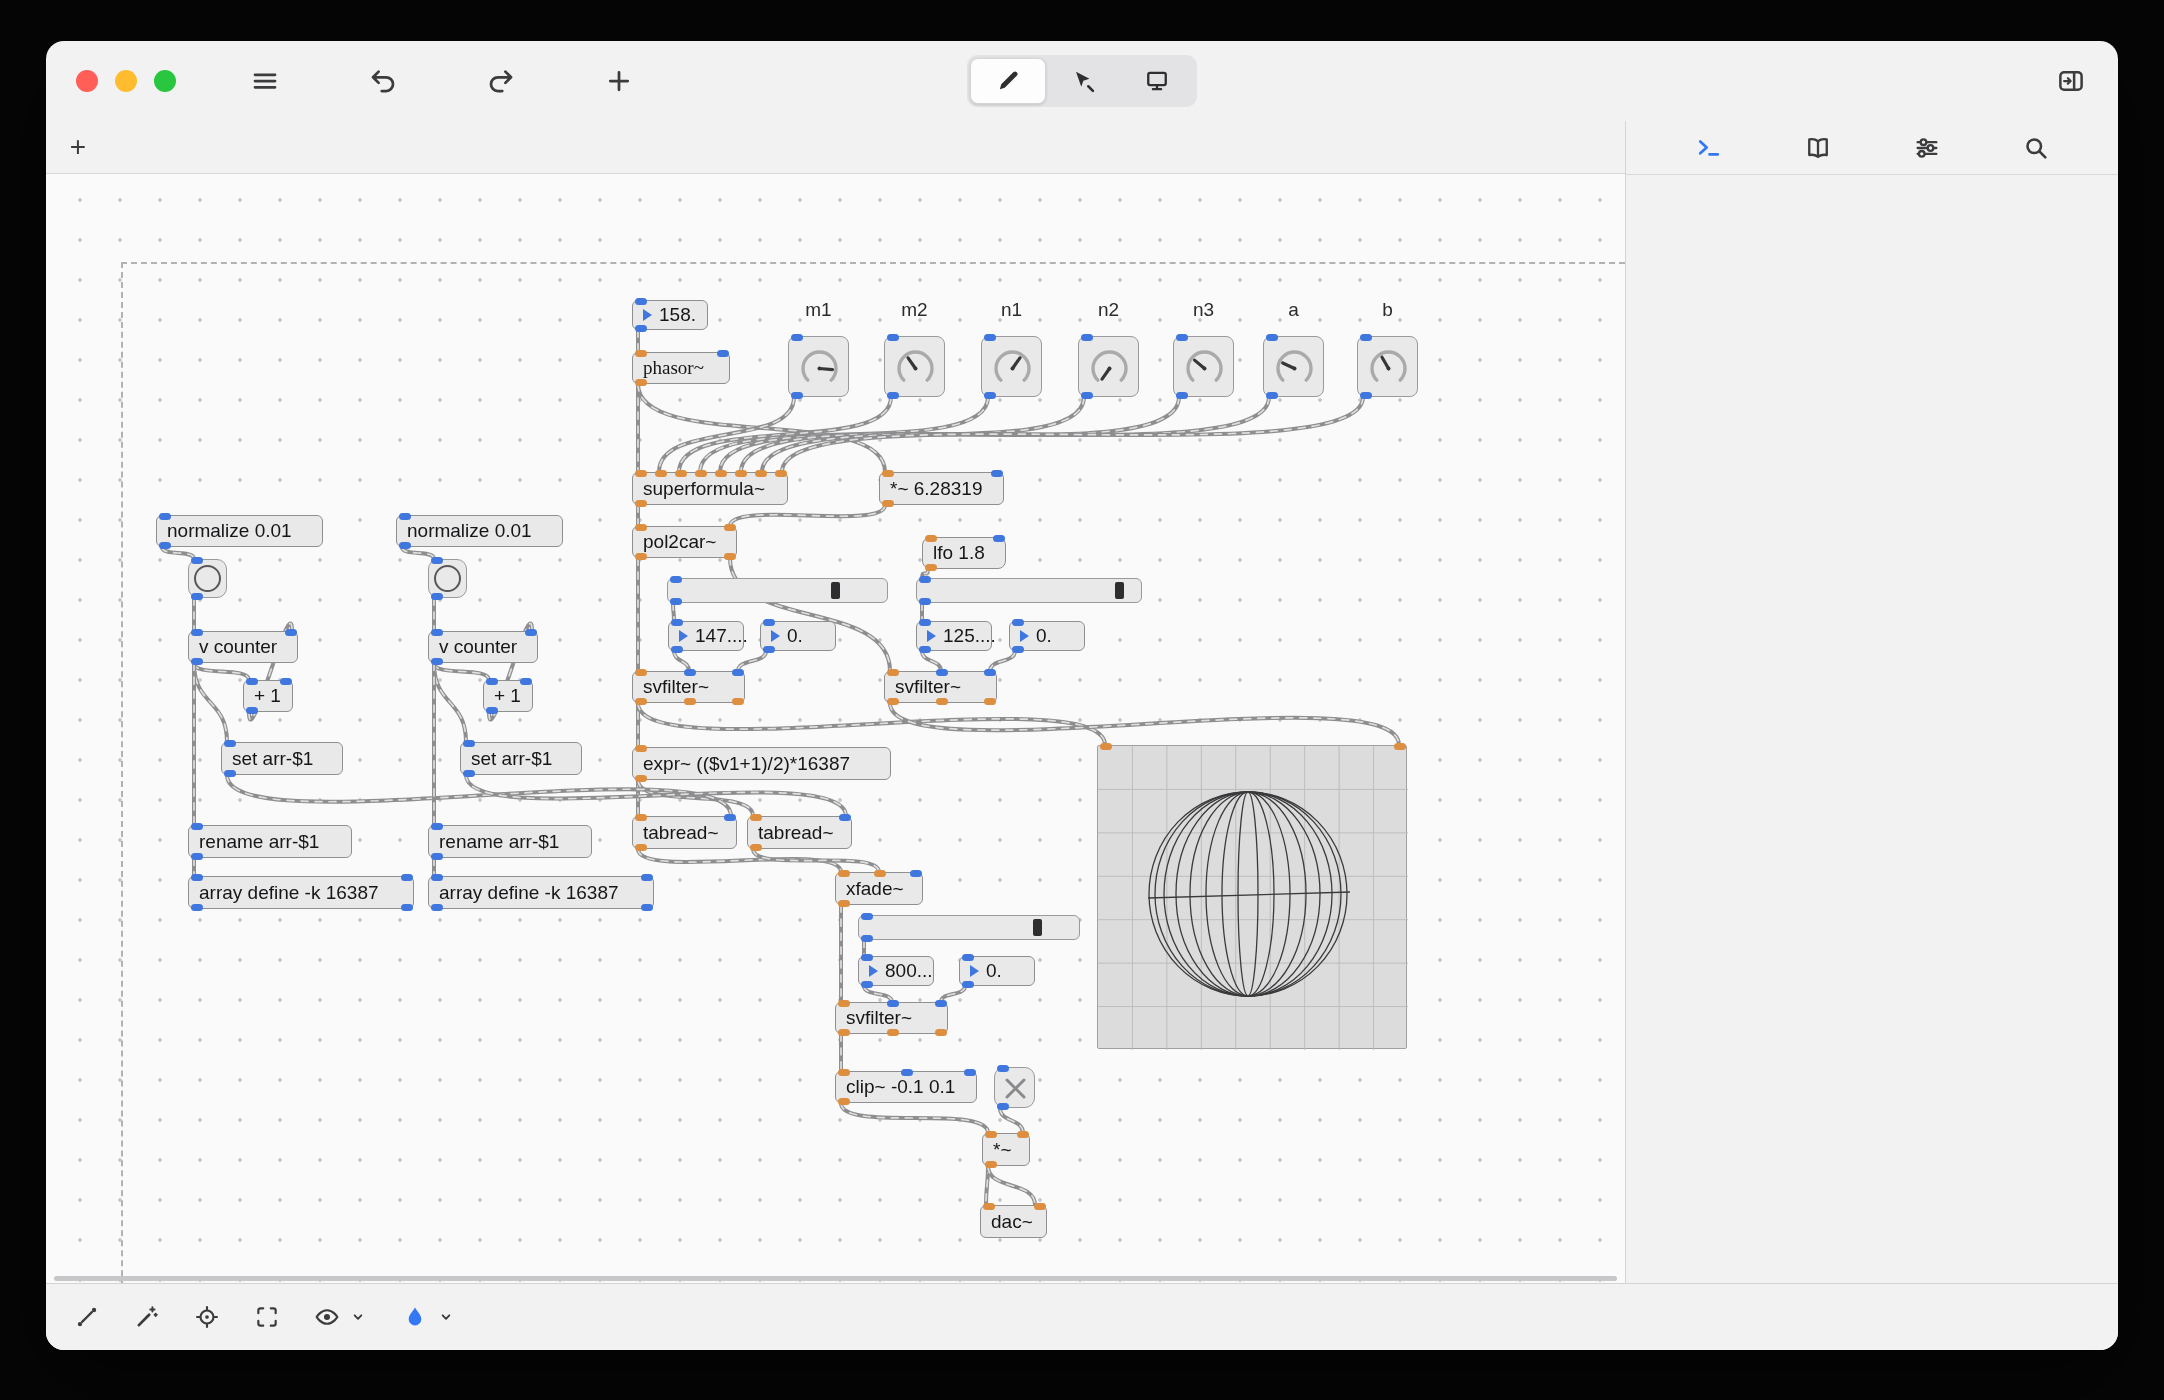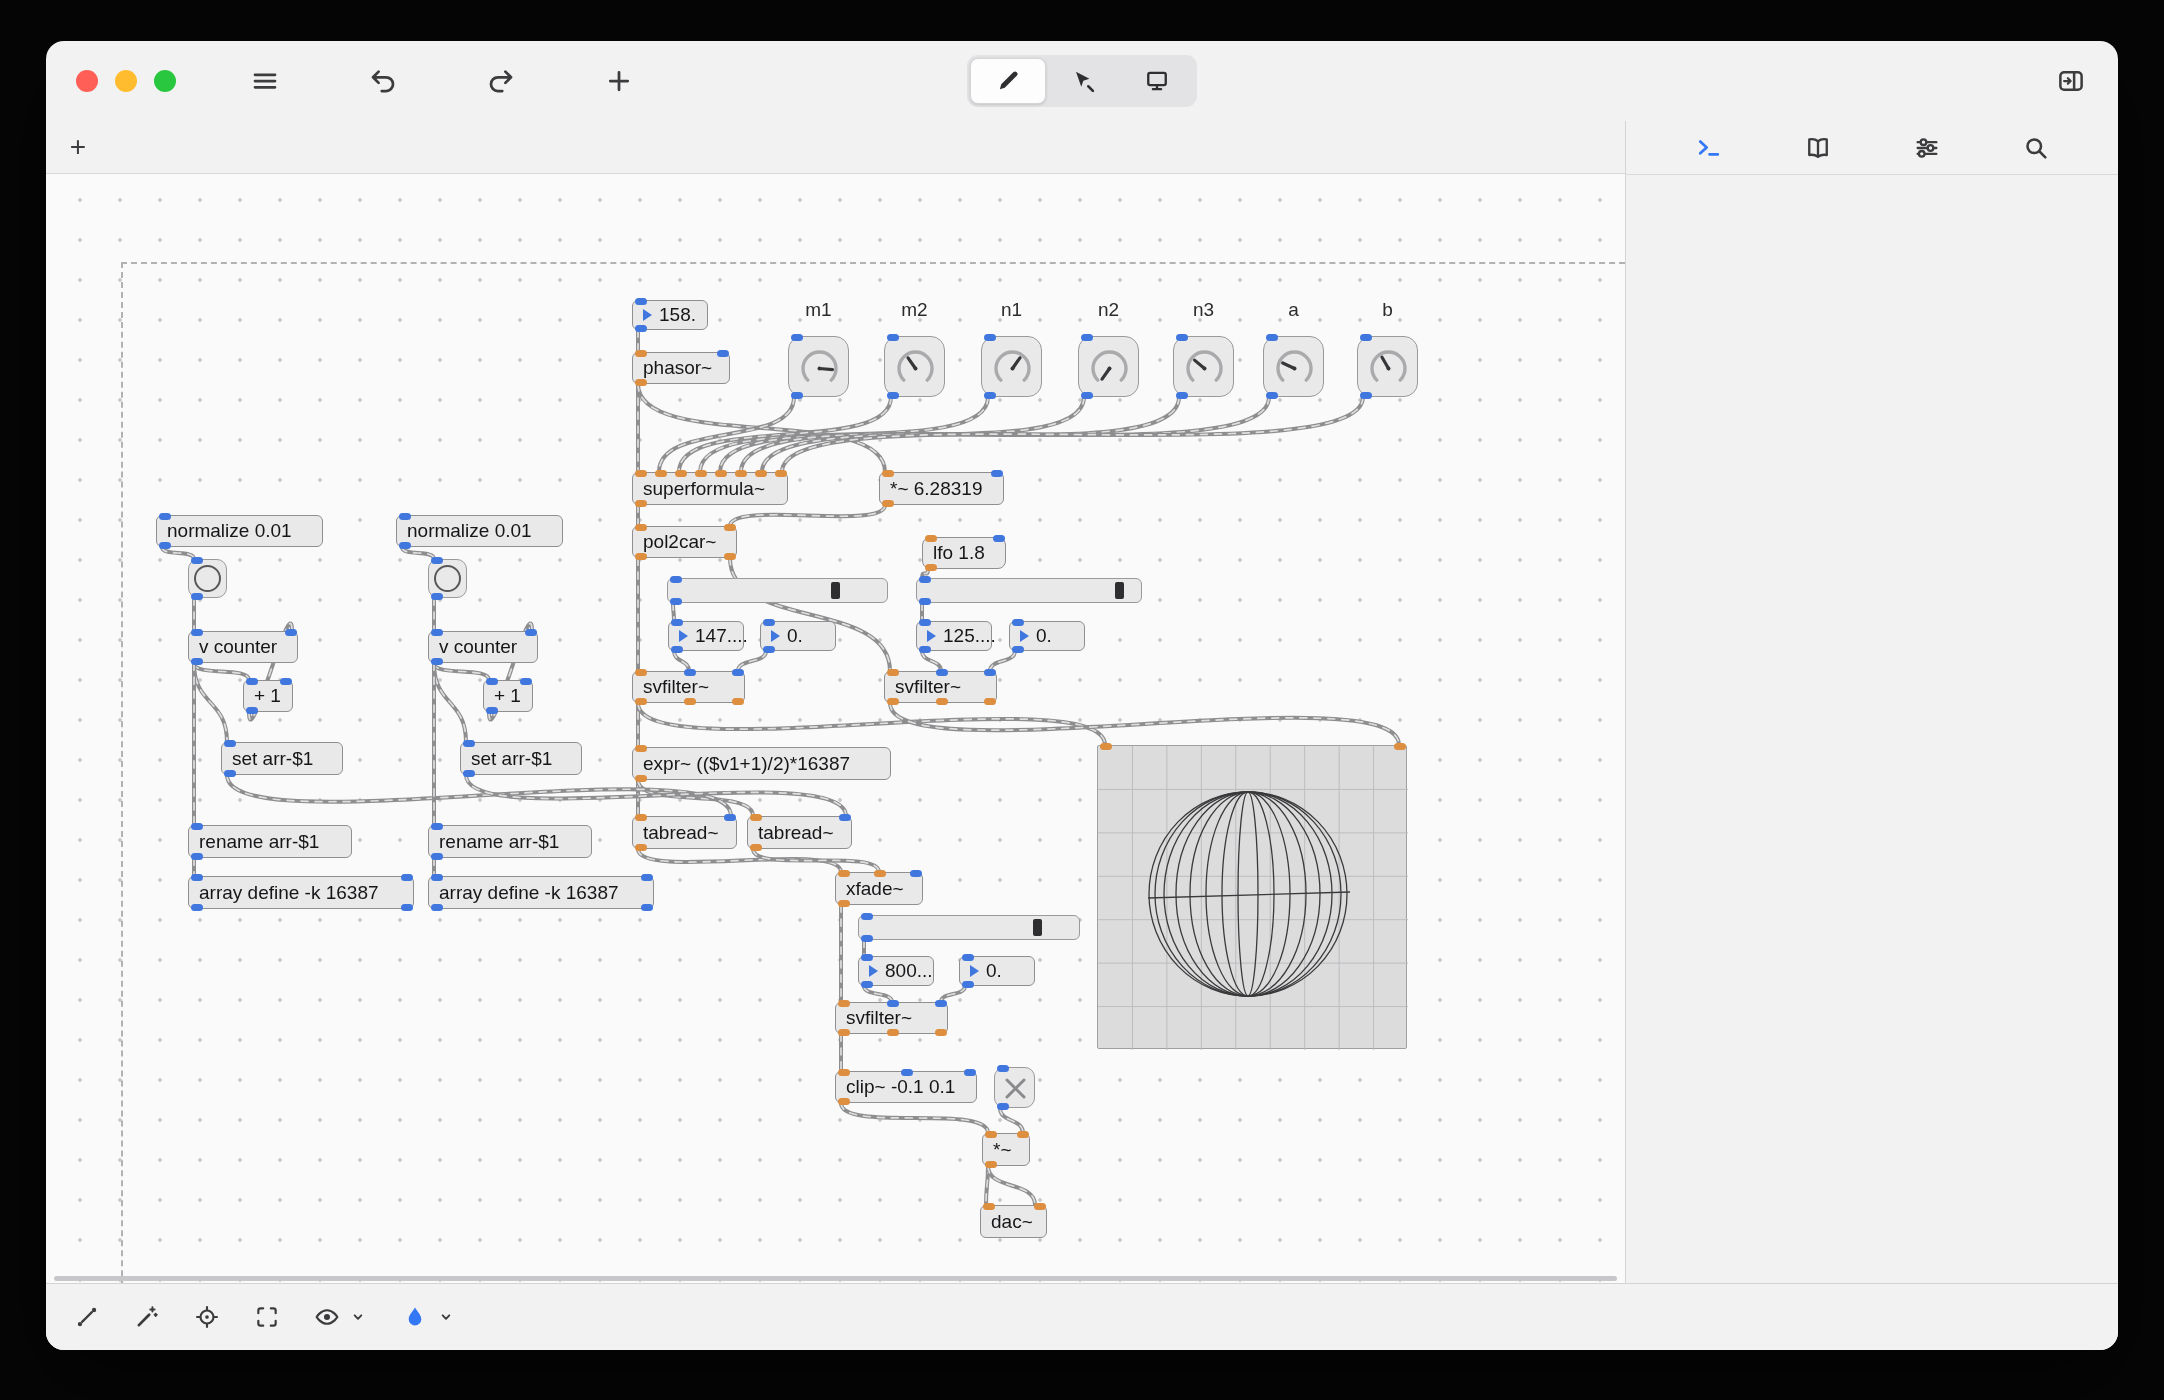--- a/index.html
+++ b/index.html
@@ -41,21 +41,21 @@
   .cable-base{fill:none;stroke:#8e8e90;stroke-width:4;stroke-linecap:round}
   .cable-stripe{fill:none;stroke:#dedede;stroke-width:1.7;stroke-dasharray:7 7;stroke-linecap:round}
   .hscroll{position:absolute;left:8px;right:8px;bottom:2px;height:5px;border-radius:3px;background:#c7c7c9;z-index:3}
 
   
   .node{position:absolute;box-sizing:border-box;z-index:2}
   .node.object,.node.number{background:#e9e9ea;border:1.5px solid #8f8f92;border-radius:6px;
        display:flex;align-items:center;padding:0 10px;font-size:19px;color:#161618;white-space:nowrap}
   .tri{width:0;height:0;border-left:9px solid #4077de;border-top:6px solid transparent;
        border-bottom:6px solid transparent;margin-right:7px;flex:none}
-  .node.knob{background:#e9e9ea;border:1.5px solid #9a9a9d;border-radius:14px}
+  .node.knob{background:#e9e9ea;border:1.5px solid #9a9a9d;border-radius:8px}
   .klabel{position:absolute;left:0;right:0;top:-38px;text-align:center;font-size:19px;color:#2c2c2e}
   .node.bang{background:#e9e9ea;border:1.5px solid #9a9a9d;border-radius:10px;
              display:flex;align-items:center;justify-content:center}
   .bang-circle{width:23px;height:23px;border:2.5px solid #58585b;border-radius:50%}
   .node.toggle{background:#e9e9ea;border:1.5px solid #9a9a9d;border-radius:10px}
   .toggle-line{stroke:#8a8a8d;stroke-width:3;stroke-linecap:round}
   .node.slider{background:#e9e9ea;border:1.5px solid #9a9a9d;border-radius:6px}
   .shandle{position:absolute;top:3px;bottom:3px;width:9px;border-radius:2px;background:#2e2e30}
   .node.graph{background:#dcdcdd;border:1.5px solid #9fa0a2;border-radius:2px}
   .graph-grid{stroke:#bdbdbf;stroke-width:1}
@@ -262,21 +262,21 @@
             <path d="M388 684 C 388 694, 388 692, 388 702" class="cable-base"></path>
             <path d="M388 684 C 388 694, 388 692, 388 702" class="cable-stripe"></path>
           </svg>
         <div>
             <div class="node number" style="left: 586px; top: 126px; width: 76px; height: 30px;">
               <span class="tri"></span>
               <span class="nval">158.</span>
               <span class="port in" style="background: rgb(64, 119, 222); left: 2px;"></span>
               <span class="port out" style="background: rgb(64, 119, 222); left: 2px;"></span>
             </div>
-            <div class="node object" style="left: 586px; top: 178px; width: 98px; height: 32px;">phasor~<span class="port in" style="background: rgb(221, 142, 62); left: 2px;"></span><span class="port in" style="background: rgb(64, 119, 222); left: 84px;"></span><span class="port out" style="background: rgb(221, 142, 62); left: 2px;"></span></div>
+            <div class="node object" style="left: 586px; top: 178px; width: 98px; height: 32px; font-family: Liberation Serif, serif;">phasor~<span class="port in" style="background: rgb(221, 142, 62); left: 2px;"></span><span class="port in" style="background: rgb(64, 119, 222); left: 84px;"></span><span class="port out" style="background: rgb(221, 142, 62); left: 2px;"></span></div>
             <div class="node knob" style="left: 742px; top: 162px; width: 61px; height: 61px;"><span class="klabel">m1</span><svg width="61" height="61">
                 <path d="M18.832738110421964 43.167261889578036 A16.5 16.5 0 1 1 42.167261889578036 43.167261889578036" class="knob-track"></path>
                 <line x1="30.5" y1="31.5" x2="43.45053107519269" y2="32.63302465571956" class="knob-needle"></line>
                 <circle cx="30.5" cy="31.5" r="2" fill="#37373a"></circle>
               </svg><span class="port in" style="background: rgb(64, 119, 222); left: 2px;"></span><span class="port out" style="background: rgb(64, 119, 222); left: 2px;"></span></div>
             <div class="node knob" style="left: 838px; top: 162px; width: 61px; height: 61px;"><span class="klabel">m2</span><svg width="61" height="61">
                 <path d="M18.832738110421964 43.167261889578036 A16.5 16.5 0 1 1 42.167261889578036 43.167261889578036" class="knob-track"></path>
                 <line x1="30.5" y1="31.5" x2="23.0435063274364" y2="20.851023424243106" class="knob-needle"></line>
                 <circle cx="30.5" cy="31.5" r="2" fill="#37373a"></circle>
               </svg><span class="port in" style="background: rgb(64, 119, 222); left: 2px;"></span><span class="port out" style="background: rgb(64, 119, 222); left: 2px;"></span></div>

